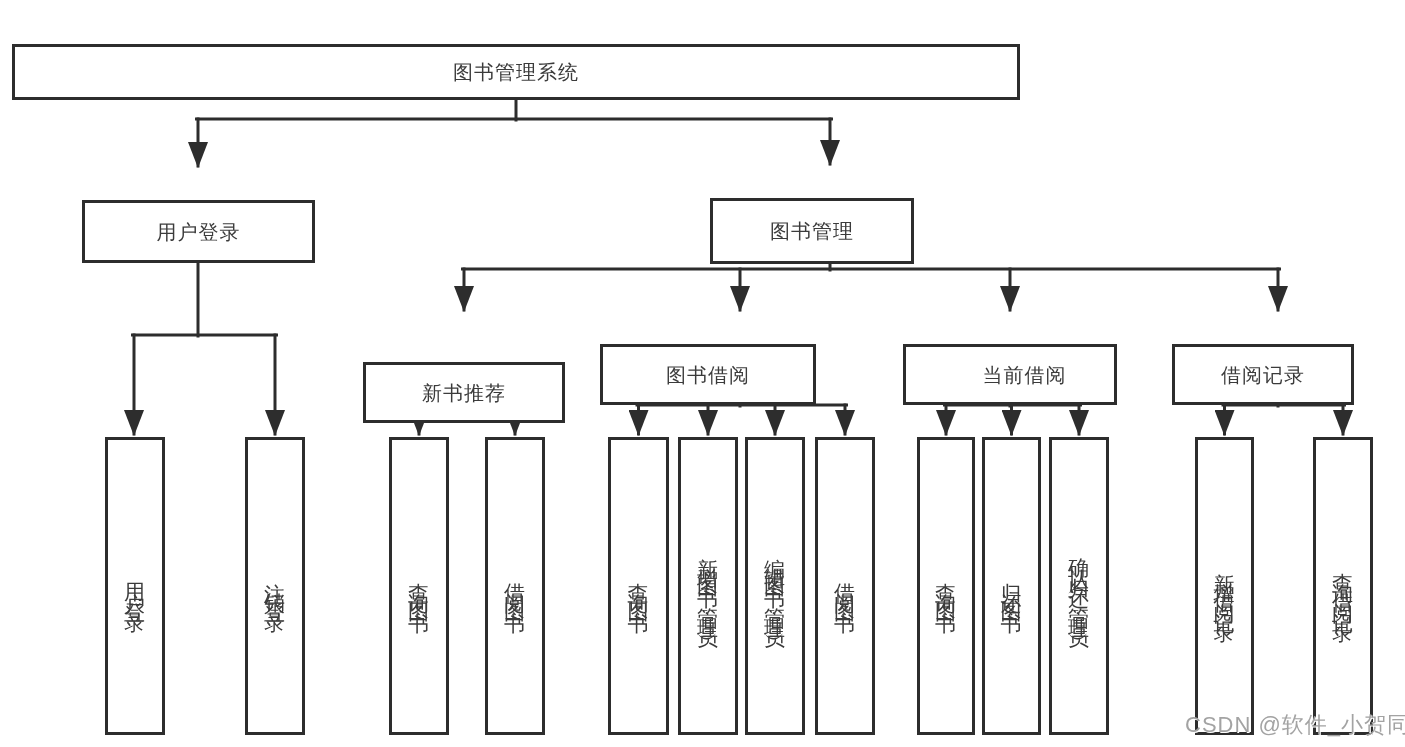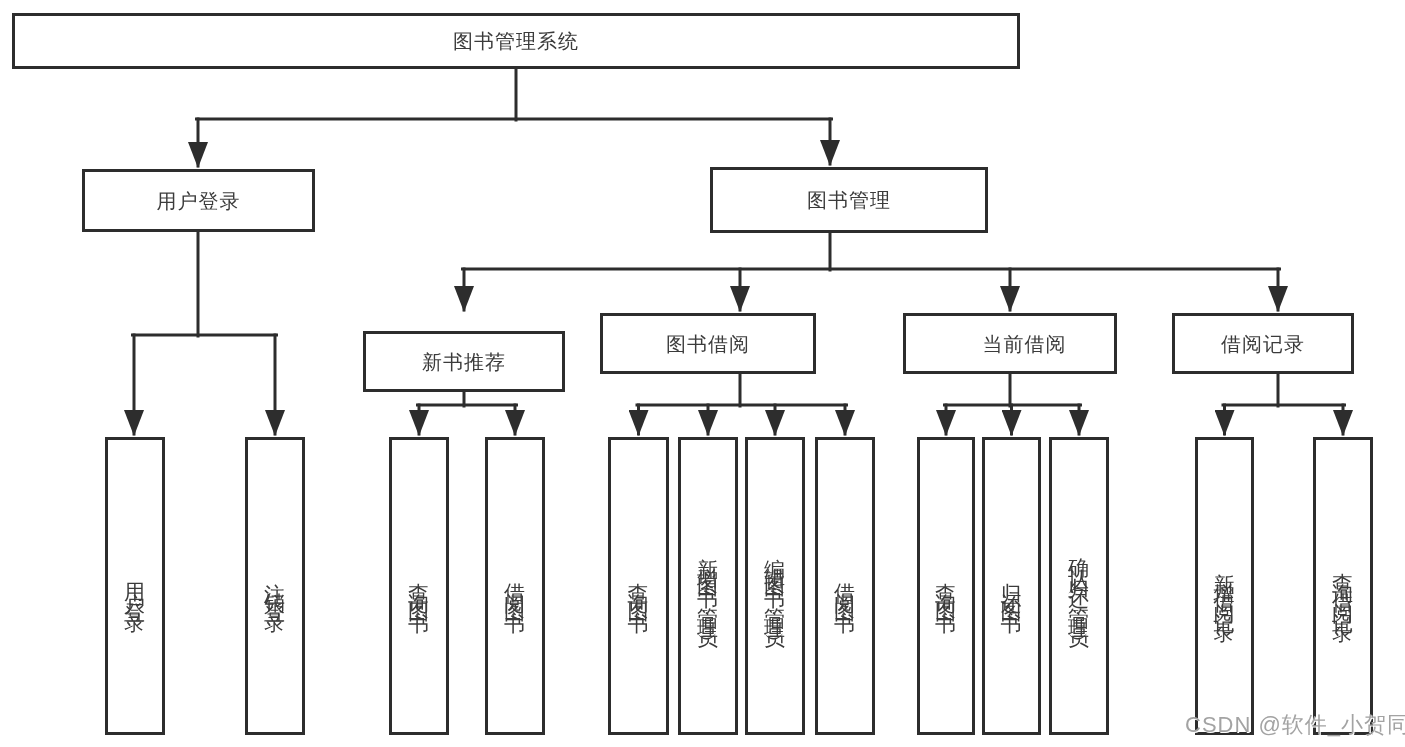--- a/index.html
+++ b/index.html
@@ -29,20 +29,21 @@
     color: #3b3b3b;
     display: flex;
     align-items: center;
     justify-content: center;
     text-align: center;
   }
   .hbox {
     font-size: 20px;
     letter-spacing: 1px;
     line-height: 1;
+    margin-top: 31px;
   }
   .vbox {
     top: 437px;
     height: 298px;
   }
   .vtext {
     writing-mode: vertical-rl;
     text-orientation: mixed;
     font-size: 21px;
     letter-spacing: 10px;
@@ -110,21 +111,21 @@
 
     <line x1="1278" y1="372" x2="1278" y2="406"></line>
     <line x1="1223" y1="405" x2="1344.5" y2="405"></line>
     <line x1="1224.5" y1="405" x2="1224.5" y2="434" marker-end="url(#arr)"></line>
     <line x1="1343" y1="405" x2="1343" y2="434" marker-end="url(#arr)"></line>
   </svg>
 
   <div class="node hbox" style="left:12px; top:13px; width:1008px; height:56px;">图书管理系统</div>
 
   <div class="node hbox" style="left:82px; top:169px; width:233px; height:63px;">用户登录</div>
-  <div class="node hbox" style="left:710px; top:167px; width:278px; height:66px;">图书管理</div>
+  <div class="node hbox" style="left:710px; top:167px; width:204px; height:66px;">图书管理</div>
 
   <div class="node vbox" style="left:105px; width:60px;">
     <span class="vtext">用户登录</span>
   </div>
   <div class="node vbox" style="left:245px; width:60px;">
     <span class="vtext">注销登录</span>
   </div>
 
   <div class="node hbox" style="left:363px; top:331px; width:202px; height:61px;">新书推荐</div>
   <div class="node hbox" style="left:600px; top:313px; width:216px; height:61px;">图书借阅</div>

